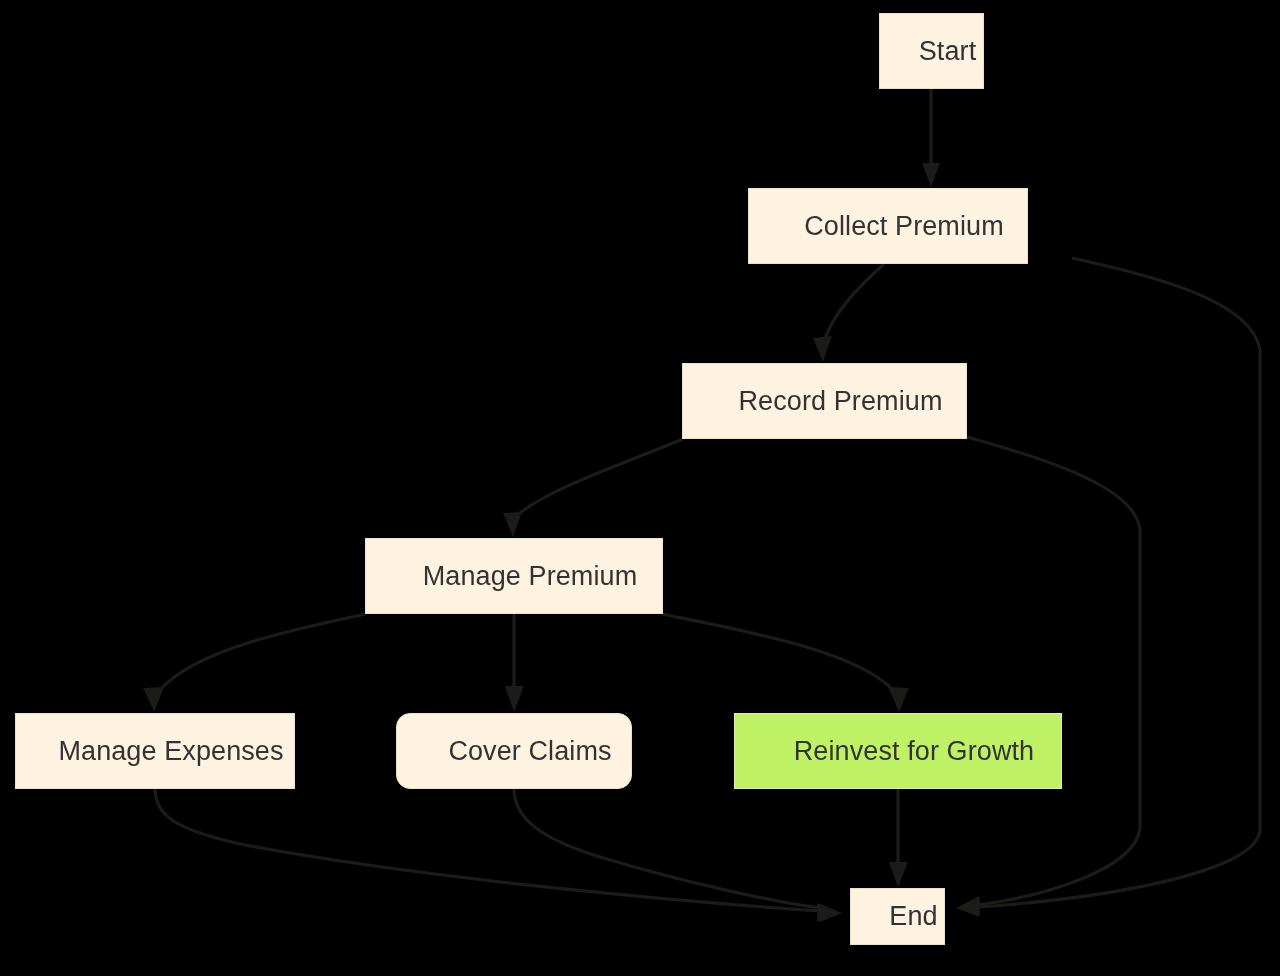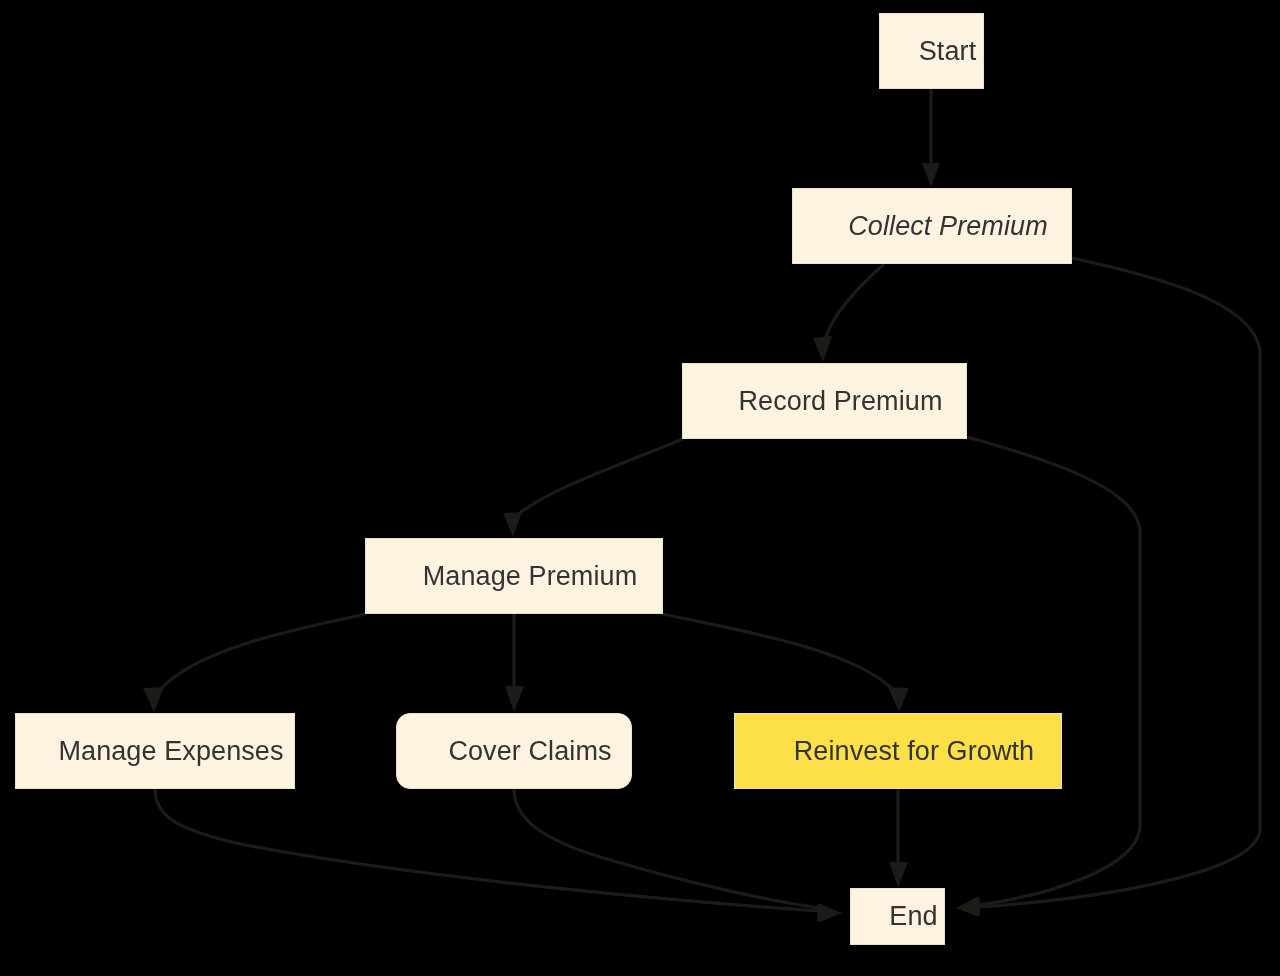--- a/index.html
+++ b/index.html
@@ -109,35 +109,35 @@
     <g>
       <path class="edge-path" d="M898,789 L898,866" style="stroke: rgb(27, 27, 24);"></path>
       <polygon class="arrow-head" points="898,887 889,862 908,862" style="fill: rgb(27, 27, 24);"></polygon>
     </g>
 
   </svg>
 
   <div class="flow-node" style="left: 879px; top: 13px; width: 105px; height: 76px; background: rgb(253, 243, 224); border-color: rgb(236, 226, 200); color: rgb(51, 51, 51);">
     <span>Start</span>
   </div>
-  <div class="flow-node" style="left: 792px; top: 188px; width: 280px; height: 76px; background: rgb(253, 243, 224); border-color: rgb(236, 226, 200); color: rgb(51, 51, 51); font-style: italic;">
+  <div class="flow-node" style="left: 748px; top: 188px; width: 280px; height: 76px; background: rgb(253, 243, 224); border-color: rgb(236, 226, 200); color: rgb(51, 51, 51);">
     <span>Collect Premium</span>
   </div>
   <div class="flow-node" style="left: 682px; top: 363px; width: 285px; height: 76px; background: rgb(253, 243, 224); border-color: rgb(236, 226, 200); color: rgb(51, 51, 51); text-align: center;">
     <span>Record Premium</span>
   </div>
   <div class="flow-node" style="left: 365px; top: 538px; width: 298px; height: 76px; background: rgb(253, 243, 224); border-color: rgb(236, 226, 200); color: rgb(51, 51, 51);">
     <span>Manage Premium</span>
   </div>
   <div class="flow-node" style="left: 15px; top: 713px; width: 280px; height: 76px; background: rgb(253, 243, 224); border-color: rgb(236, 226, 200); color: rgb(51, 51, 51);">
     <span>Manage Expenses</span>
   </div>
   <div class="flow-node" style="left: 396px; top: 713px; width: 236px; height: 76px; background: rgb(253, 243, 224); border-color: rgb(236, 226, 200); color: rgb(51, 51, 51); border-radius: 14px;">
     <span>Cover Claims</span>
   </div>
-  <div class="flow-node" style="left: 734px; top: 713px; width: 328px; height: 76px; background: #fde047; border-color: rgb(236, 226, 200); color: rgb(51, 51, 51);">
+  <div class="flow-node" style="left: 734px; top: 713px; width: 328px; height: 76px; background: #bef264; border-color: rgb(236, 226, 200); color: rgb(51, 51, 51);">
     <span>Reinvest for Growth</span>
   </div>
   <div class="flow-node" style="left: 850px; top: 888px; width: 95px; height: 57px; background: rgb(253, 243, 224); border-color: rgb(236, 226, 200); color: rgb(51, 51, 51);">
     <span>End</span>
   </div>
 
 </div>
 
 </body></html>

